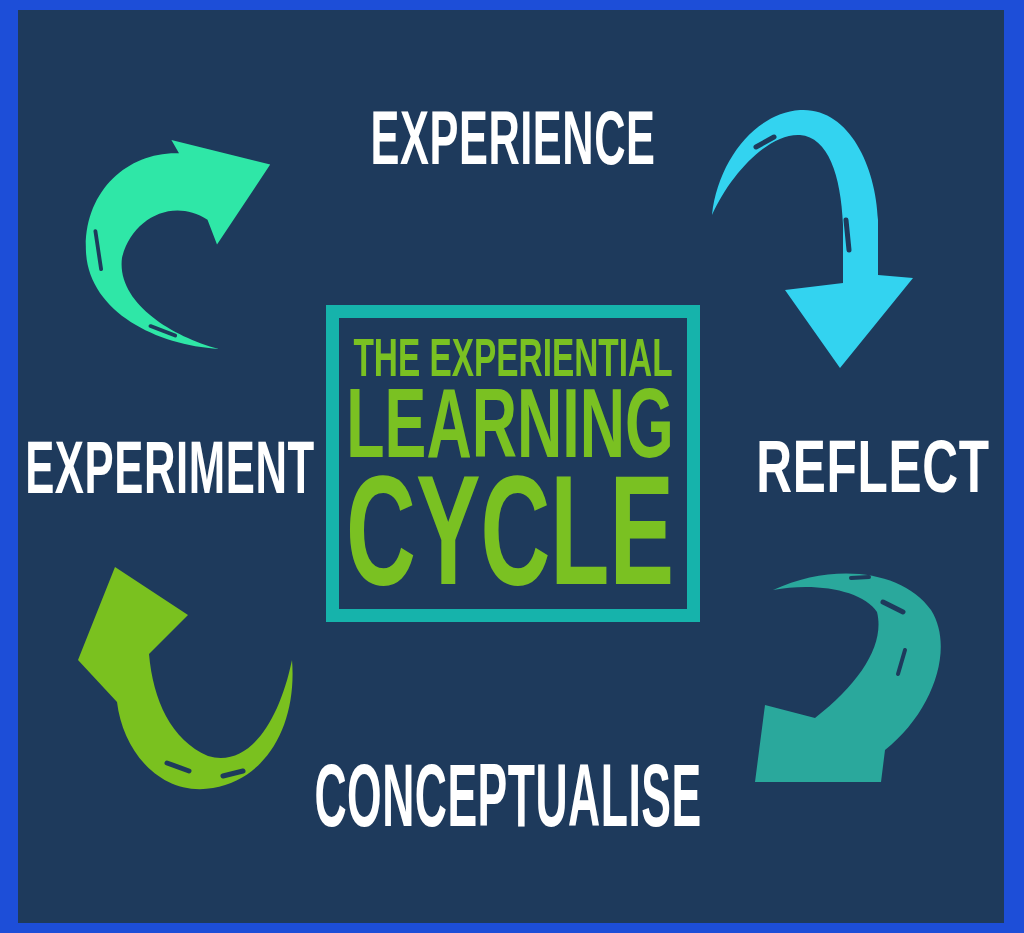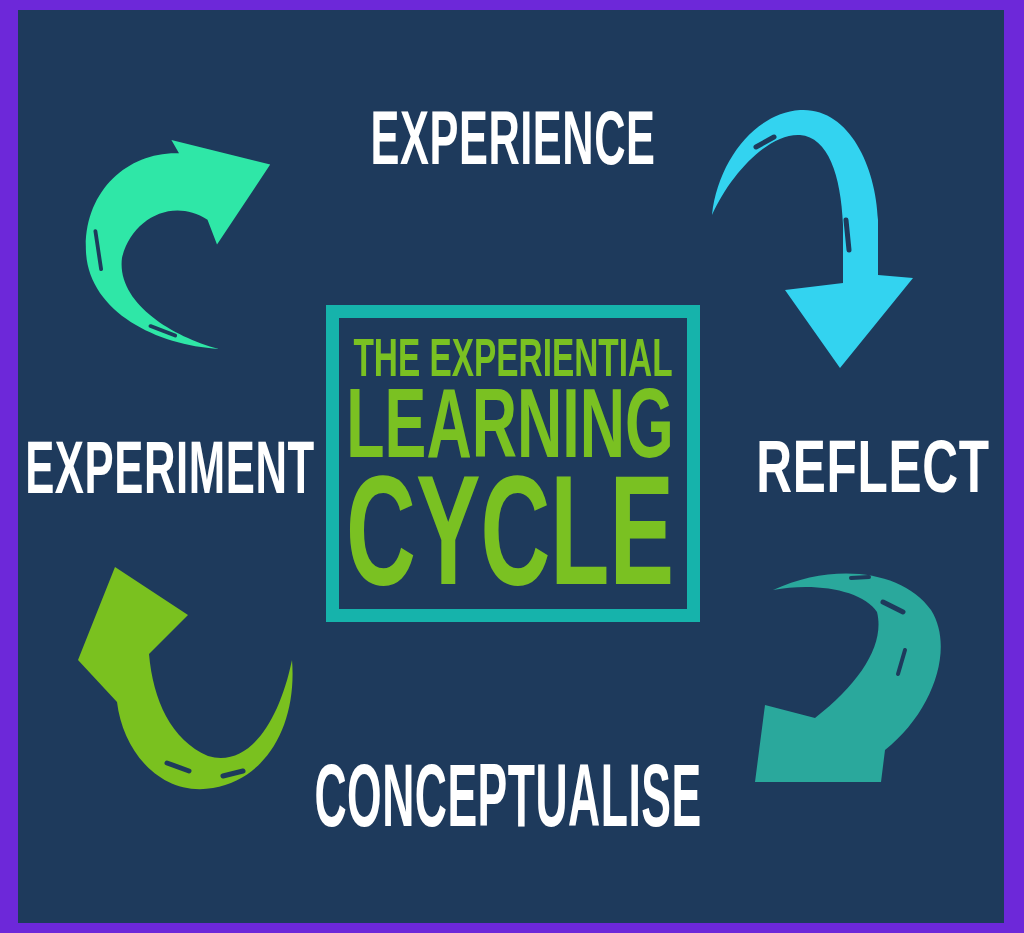--- a/index.html
+++ b/index.html
@@ -1,19 +1,19 @@
 <!DOCTYPE html>
 <html><head>
 <meta charset="utf-8">
 <style>
   html,body { margin:0; padding:0; background:#0a2540; }
   #canvas {
     position:relative;
     width:1024px; height:933px;
-    background:#6d28d9;            
+    background:#1d4ed8;            
     overflow:hidden;
     font-family:"Liberation Sans", sans-serif;
   }
   #inner-bg {
     position:absolute;
     left:18px; top:10px; right:20px; bottom:10px;
     background:#1e3a5c;            
   }
   
   .stage-label {

